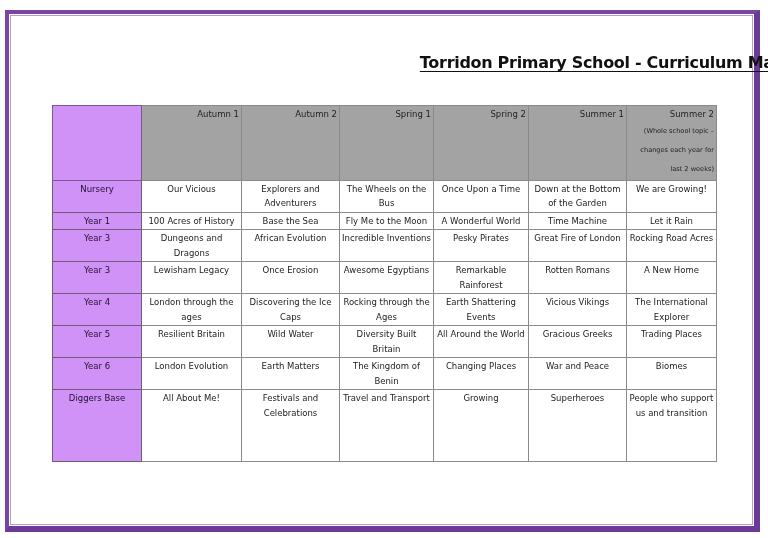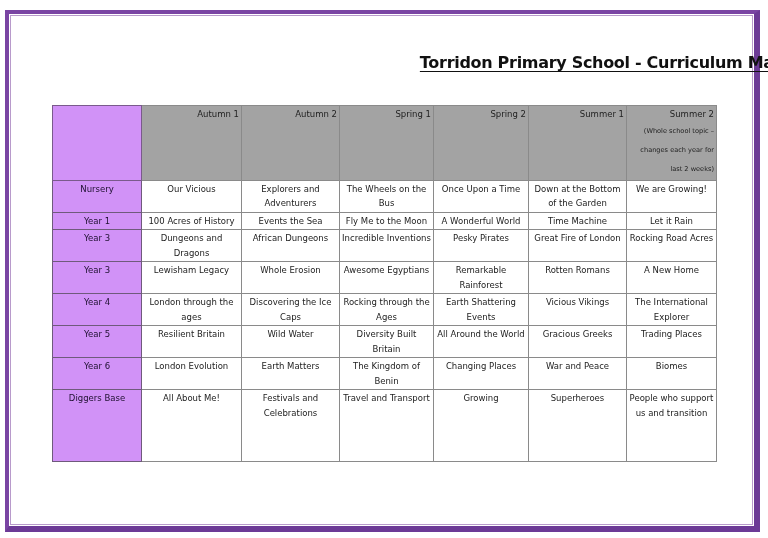--- a/index.html
+++ b/index.html
@@ -76,39 +76,39 @@
       <td>Our Vicious</td>
       <td>Explorers and Adventurers</td>
       <td>The Wheels on the Bus</td>
       <td>Once Upon a Time</td>
       <td>Down at the Bottom of the Garden</td>
       <td>We are Growing!</td>
     </tr>
     <tr class="r1">
       <td class="year-label">Year 1</td>
       <td>100 Acres of History</td>
-      <td>Events the Sea</td>
+      <td>Base the Sea</td>
       <td>Fly Me to the Moon</td>
       <td>A Wonderful World</td>
       <td>Time Machine</td>
       <td>Let it Rain</td>
     </tr>
     <tr class="r2">
       <td class="year-label">Year 3</td>
       <td>Dungeons and Dragons</td>
-      <td>African Dungeons</td>
+      <td>African Evolution</td>
       <td>Incredible Inventions</td>
       <td>Pesky Pirates</td>
       <td>Great Fire of London</td>
       <td>Rocking Road Acres</td>
     </tr>
     <tr class="r2">
       <td class="year-label">Year 3</td>
       <td>Lewisham Legacy</td>
-      <td>Whole Erosion</td>
+      <td>Once Erosion</td>
       <td>Awesome Egyptians</td>
       <td>Remarkable Rainforest</td>
       <td>Rotten Romans</td>
       <td>A New Home</td>
     </tr>
     <tr class="r2">
       <td class="year-label">Year 4</td>
       <td>London through the ages</td>
       <td>Discovering the Ice Caps</td>
       <td>Rocking through the Ages</td>

